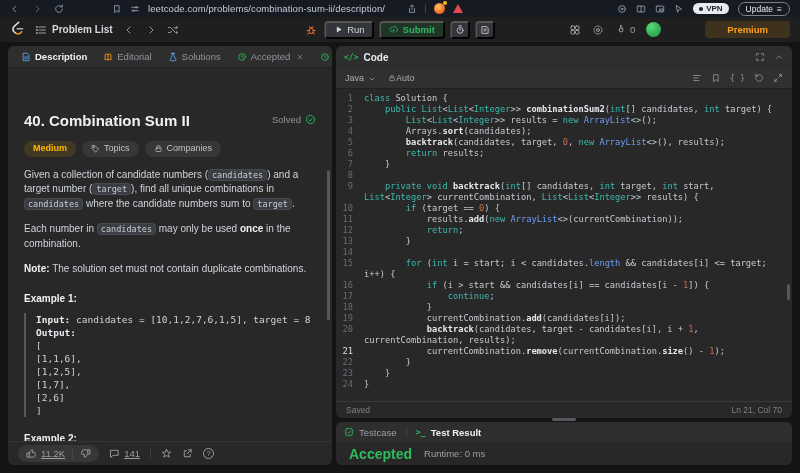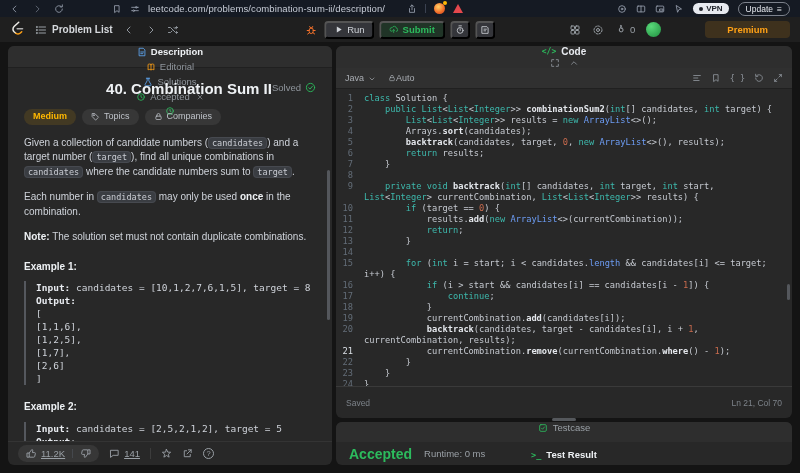--- a/index.html
+++ b/index.html
@@ -42,34 +42,34 @@
   .lc-right { margin-left:auto; display:flex; align-items:center; gap:11px; color:#9aa0a6; }
   .lc-right svg { width:12px; height:12px; }
   .streak { display:flex; align-items:center; gap:3px; font-size:9.5px; color:#9aa0a6; }
   .avatar { width:15px; height:15px; border-radius:50%; background:radial-gradient(circle at 35% 30%, #59d97a, #1f8f3f); }
   .premium-pill { background:rgba(255,161,22,.14); color:#ffa116; font-size:9.5px; font-weight:bold; border-radius:4px; padding:3px 22px;margin-left:33px; }
 
   
   .main { position:absolute; top:46px; left:8px; right:8px; bottom:8px; display:flex; gap:4px; }
 
   .panel { background:#282828; border-radius:6px; overflow:hidden; display:flex; flex-direction:column; }
-  .panel-head { height:22px; background:#2e2e2e; display:flex; align-items:center; padding:0 8px; flex-shrink:0;flex-direction:column; }
+  .panel-head { height:22px; background:#2e2e2e; display:flex; align-items:center; padding:0 8px; flex-shrink:0; }
 
   
   .desc-panel { width:324px; flex-shrink:0; position:relative; }
   .tabbar { gap:2px; font-size:9.5px; color:#8f959c; border-bottom:1px solid #202020; }
   .tab { display:flex; align-items:center; gap:4px; padding:0 5px; white-space:nowrap; }
   .tab svg { width:10px; height:10px; }
   .tab.active { color:#eef1f4; font-weight:bold; }
   .tab-sep { width:1px; height:10px; background:#3d3d3d; margin:0 1px; }
   .tab .close-x { width:8px; height:8px; color:#8f959c; margin-left:2px; }
   .c-blue { color:#5fa8f5; } .c-orange { color:#ffa116; } .c-green { color:#2cbb5d; }
 
   .desc-content { flex:1; padding:10px 16px 0 16px; overflow:hidden; font-size:10px; color:#cfd3da; line-height:1.45; position:relative; }
-  .title-row { display:flex; justify-content:flex-end; align-items:flex-start; }
+  .title-row { display:flex; justify-content:space-between; align-items:flex-start;margin-top:32px; }
   .prob-title { font-size:15px; font-weight:bold; color:#eef1f4; }
   .solved { display:flex; align-items:center; gap:4px; color:#8f959c; font-size:9.5px; margin-top:3px; }
   .solved svg { width:11px; height:11px; color:#2cbb5d; }
   .badge-row { display:flex; gap:6px; margin-top:9px; }
   .pill { height:16px; display:flex; align-items:center; gap:4px; border-radius:999px; padding:7px 9px; font-size:9px; background:rgba(255,255,255,.07); color:#bfc3c9; }
   .pill svg { width:9px; height:9px; }
   .pill.medium { background:rgba(255,184,0,.12); color:#ffb800; font-weight:bold; }
   .para { margin-top:11px; }
   .tk-p { color:#cfd3da; }
   .tk-b { color:#eef1f4; font-weight:bold; }
@@ -113,21 +113,21 @@
   .code-row.active .gutter { color:#dbe0e6; }
   .code-text { flex:1; white-space:pre-wrap; padding-right:12px; color:#c6cad1; }
   .tk-pl { color:#c6cad1; }
   .tk-kw { color:#3db9ad; }
   .tk-ty { color:#3db9ad; }
   .tk-cl { color:#6d9df5; }
   .tk-fn { color:#e4e7ec; font-weight:bold; }
   .tk-num { color:#c96b4e; }
   .editor-scrollbar { position:absolute; right:2px; top:238px; width:3px; height:16px; border-radius:2px; background:#54575c; }
 
-  .code-status { height:32px; border-top:1px solid #3a3a3a; display:flex; justify-content:space-between; align-items:center; padding:0 10px; font-size:8.5px; color:#7d838a; flex-shrink:0; }
+  .code-status { height:17px; border-top:1px solid #3a3a3a; display:flex; justify-content:space-between; align-items:center; padding:0 10px; font-size:8.5px; color:#7d838a; flex-shrink:0; }
 
   .drag-dash { position:absolute; left:50%; transform:translateX(-50%); top:372px; width:24px; height:3px; border-radius:2px; background:#55585c; z-index:3; }
 
   
   .testcase-panel { height:43px; flex-shrink:0; }
   .tc-head { gap:8px; font-size:9.5px; height:20px; }
   .tc-tab { display:flex; align-items:center; gap:5px; color:#9aa0a6; }
   .tc-tab svg { width:10px; height:10px; }
   .tc-tab.active { color:#eef1f4; font-weight:bold; }
   .term-glyph { color:#2cbb5d; font-family:"DejaVu Sans Mono", monospace; font-weight:bold; font-size:8.5px; }
@@ -590,21 +590,21 @@
             <div class="code-row">
               <span class="gutter">19</span>
               <span class="code-text"><span class="tk-pl">            currentCombination.</span><span class="tk-fn">add</span><span class="tk-pl">(candidates[i]);</span></span>
             </div>
             <div class="code-row">
               <span class="gutter">20</span>
               <span class="code-text"><span class="tk-pl">            </span><span class="tk-fn">backtrack</span><span class="tk-pl">(candidates, target - candidates[i], i + </span><span class="tk-num">1</span><span class="tk-pl">, currentCombination, results);</span></span>
             </div>
             <div class="code-row active">
               <span class="gutter">21</span>
-              <span class="code-text"><span class="tk-pl">            currentCombination.</span><span class="tk-fn">remove</span><span class="tk-pl">(currentCombination.</span><span class="tk-fn">where</span><span class="tk-pl">() - </span><span class="tk-num">1</span><span class="tk-pl">);</span></span>
+              <span class="code-text"><span class="tk-pl">            currentCombination.</span><span class="tk-fn">remove</span><span class="tk-pl">(currentCombination.</span><span class="tk-fn">size</span><span class="tk-pl">() - </span><span class="tk-num">1</span><span class="tk-pl">);</span></span>
             </div>
             <div class="code-row">
               <span class="gutter">22</span>
               <span class="code-text"><span class="tk-pl">        }</span></span>
             </div>
             <div class="code-row">
               <span class="gutter">23</span>
               <span class="code-text"><span class="tk-pl">    }</span></span>
             </div>
             <div class="code-row">

